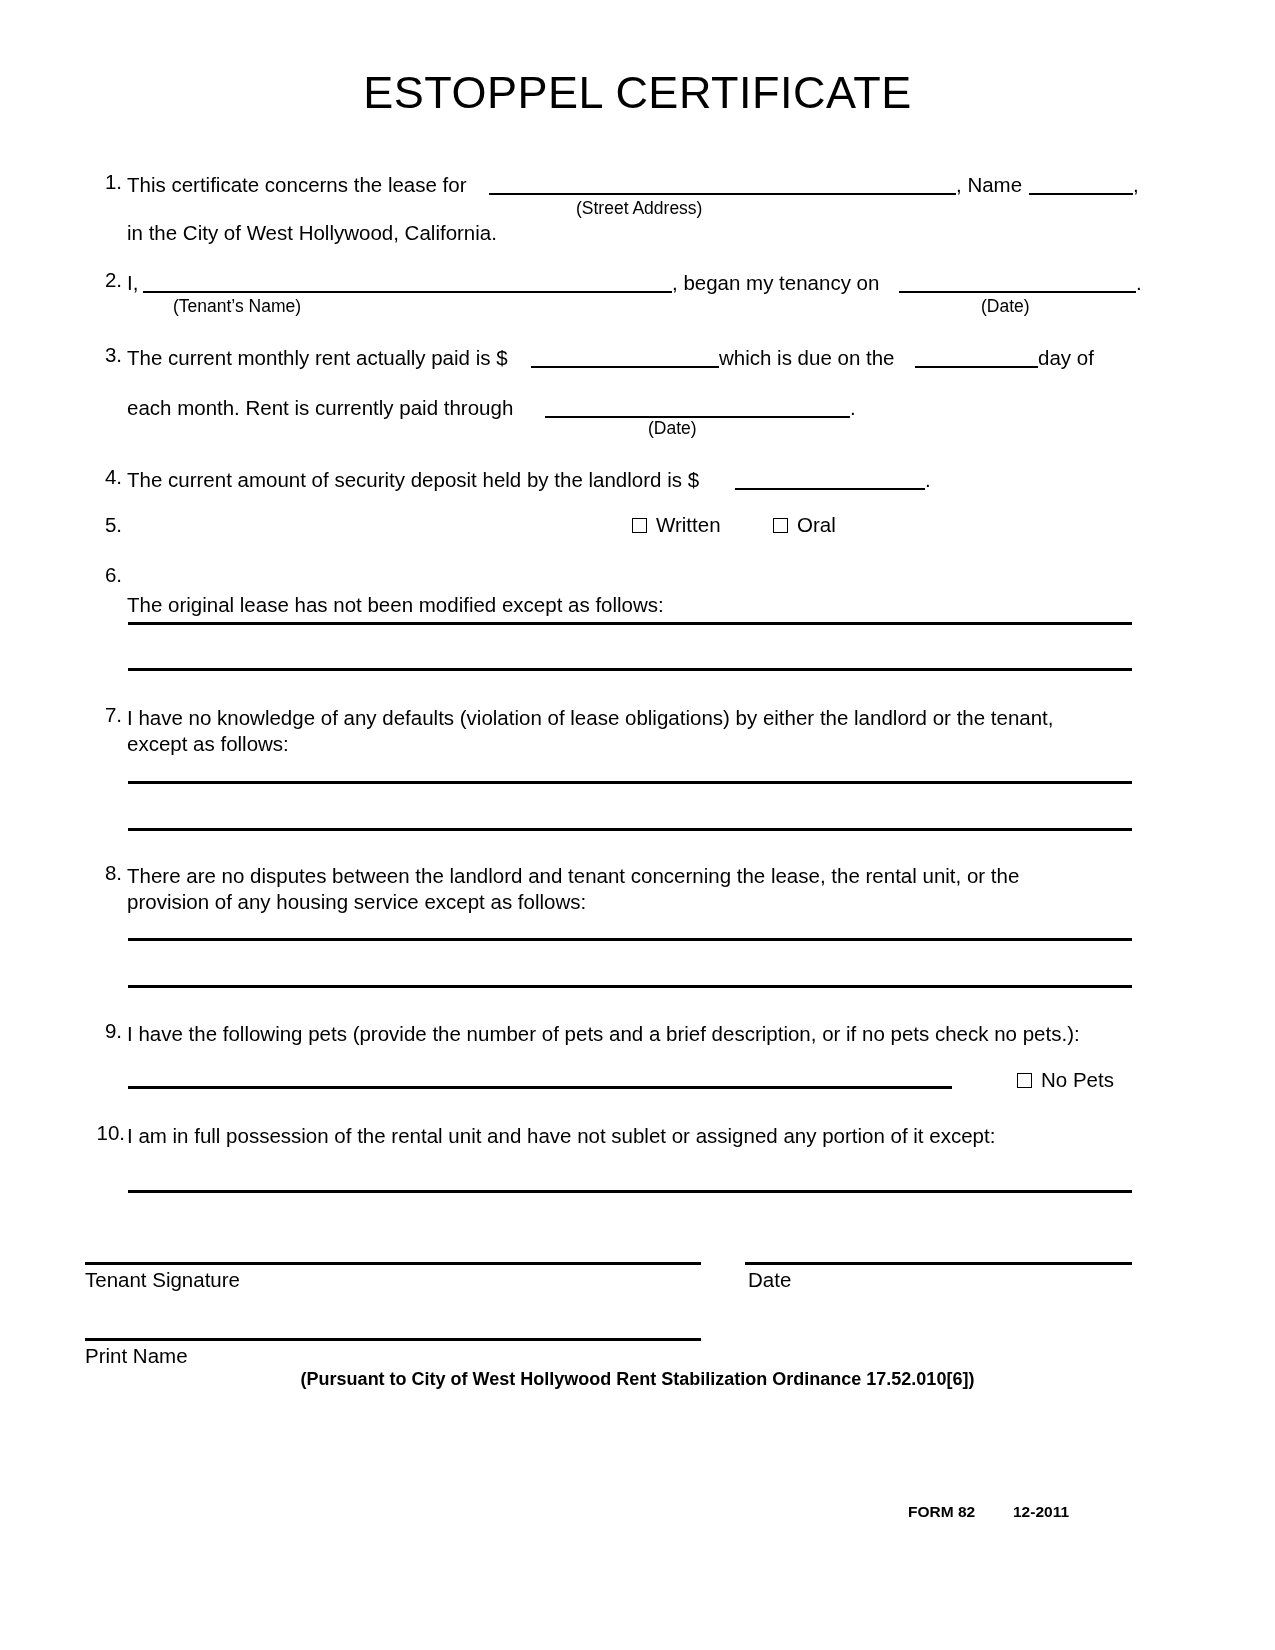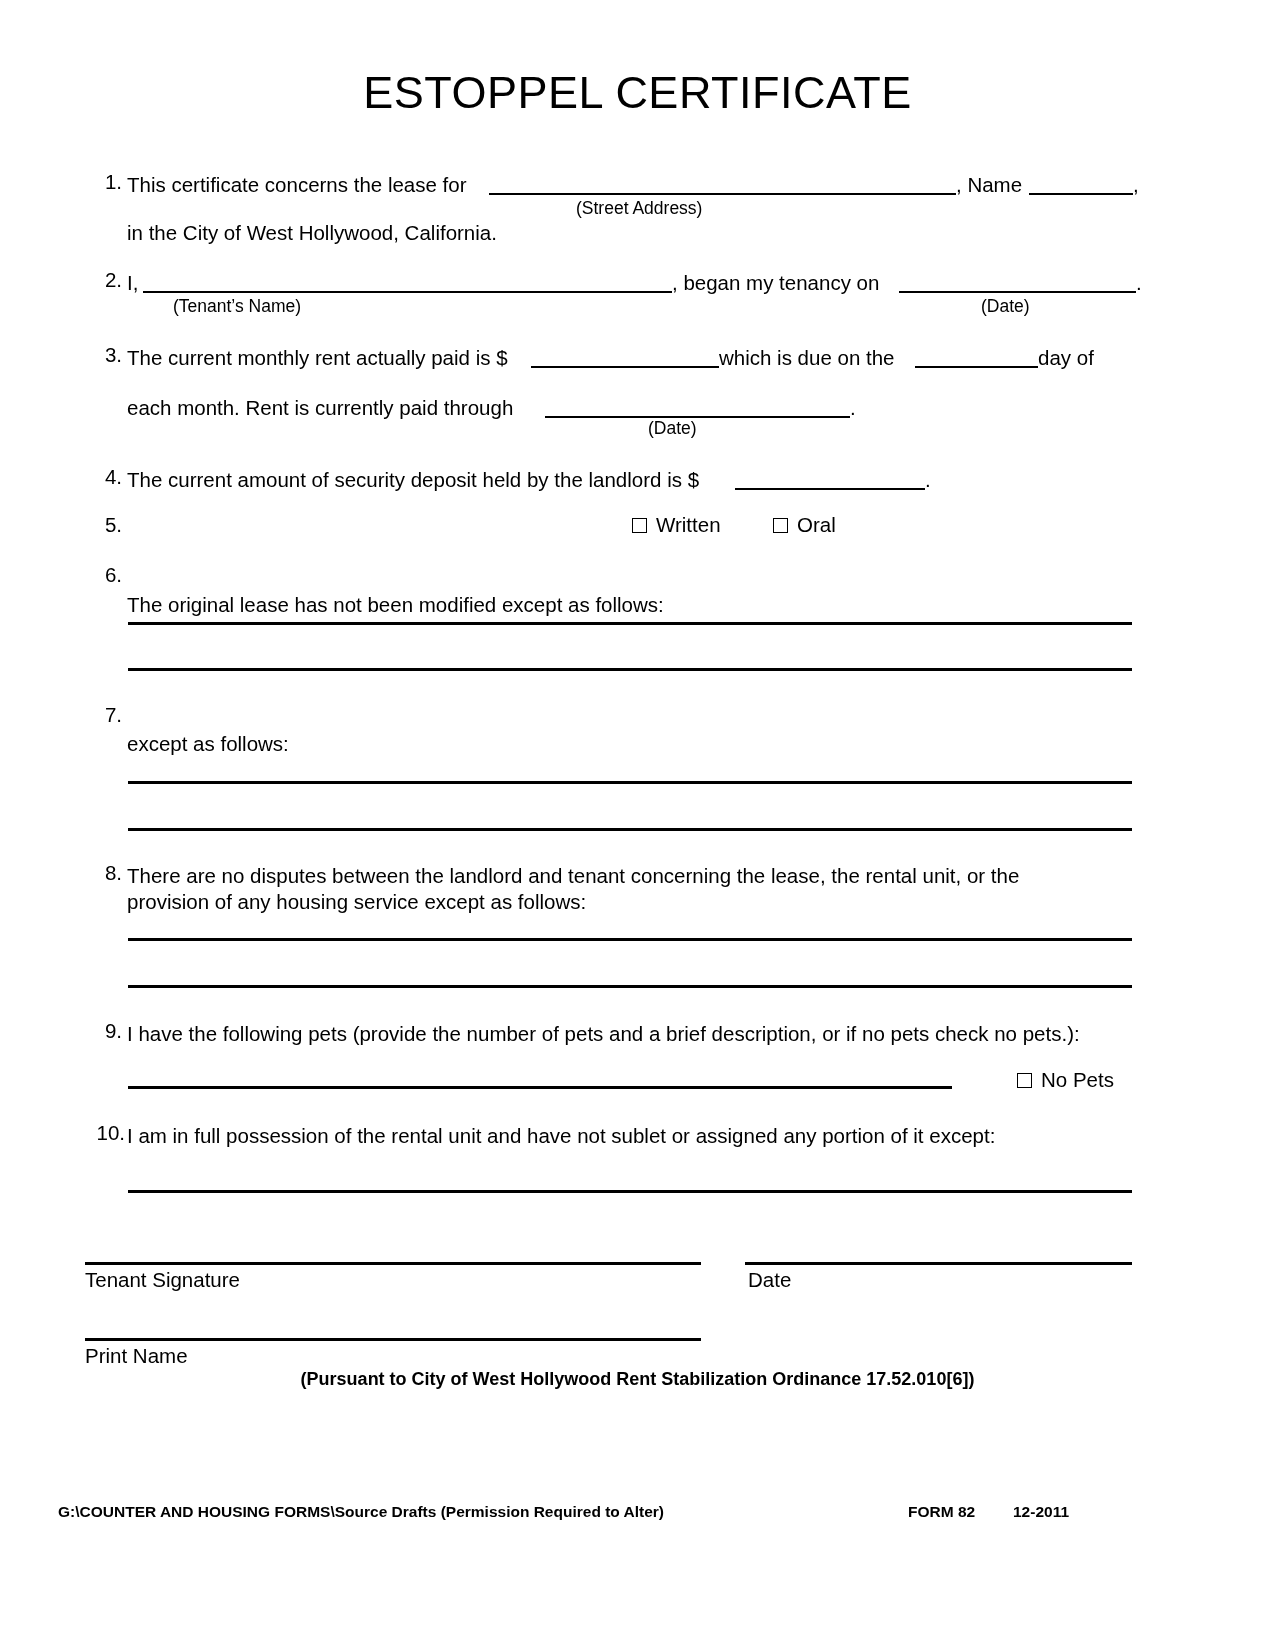--- a/index.html
+++ b/index.html
@@ -169,20 +169,21 @@
   <div class="cb-wrap" style="left:773px; top:513px;">
     <span class="cbox"></span><span>Oral</span>
   </div>
 
   <div class="num" style="left:88px; top:563px;">6.</div>
   <div class="body" style="left:127px; top:543px; white-space:nowrap;margin-top:47px;">The original lease has not been modified except as follows:</div>
   <div class="rule-thick" style="left:128px; top:622px; width:1004px;"></div>
   <div class="rule-thick" style="left:128px; top:668px; width:1004px;"></div>
 
   <div class="num" style="left:88px; top:703px;">7.</div>
+  <div class="body" style="left:127px; top:703px; white-space:nowrap;">I have no knowledge of any defaults (violation of lease obligations) by either the landlord or the tenant,</div>
   <div class="body" style="left:127px; top:729px; white-space:nowrap;">except as follows:</div>
   <div class="rule-thick" style="left:128px; top:781px; width:1004px;"></div>
   <div class="rule-thick" style="left:128px; top:828px; width:1004px;"></div>
 
   <div class="num" style="left:88px; top:861px;">8.</div>
   <div class="body" style="left:127px; top:861px; white-space:nowrap;">There are no disputes between the landlord and tenant concerning the lease, the rental unit, or the</div>
   <div class="body" style="left:127px; top:887px; white-space:nowrap;">provision of  any housing service except as follows:</div>
   <div class="rule-thick" style="left:128px; top:938px; width:1004px;"></div>
   <div class="rule-thick" style="left:128px; top:985px; width:1004px;"></div>
 
@@ -200,17 +201,16 @@
   <div class="rule-thick" style="left:85px; top:1262px; width:616px;"></div>
   <div class="sig-label" style="left:85px; top:1268px;">Tenant Signature</div>
 
   <div class="rule-thick" style="left:745px; top:1262px; width:387px;"></div>
   <div class="sig-label" style="left:748px; top:1268px;">Date</div>
 
   <div class="rule-thick" style="left:85px; top:1338px; width:616px;"></div>
   <div class="sig-label" style="left:85px; top:1344px;">Print Name</div>
 
   <div class="ordinance" style="top:1369px;">(Pursuant to City of West Hollywood Rent Stabilization Ordinance 17.52.010[6])</div>
-  <div class="filepath" style="left:58px; top:1503px;">G:\COUNTER AND HOUSING FORMS\Source Drafts (Permission Required to Alter)</div>
   <div class="formno" style="left:908px; top:1503px;">FORM  82</div>
   <div class="formdate" style="left:1013px; top:1503px;">12-2011</div>
 
 </div>
 
 </body></html>

